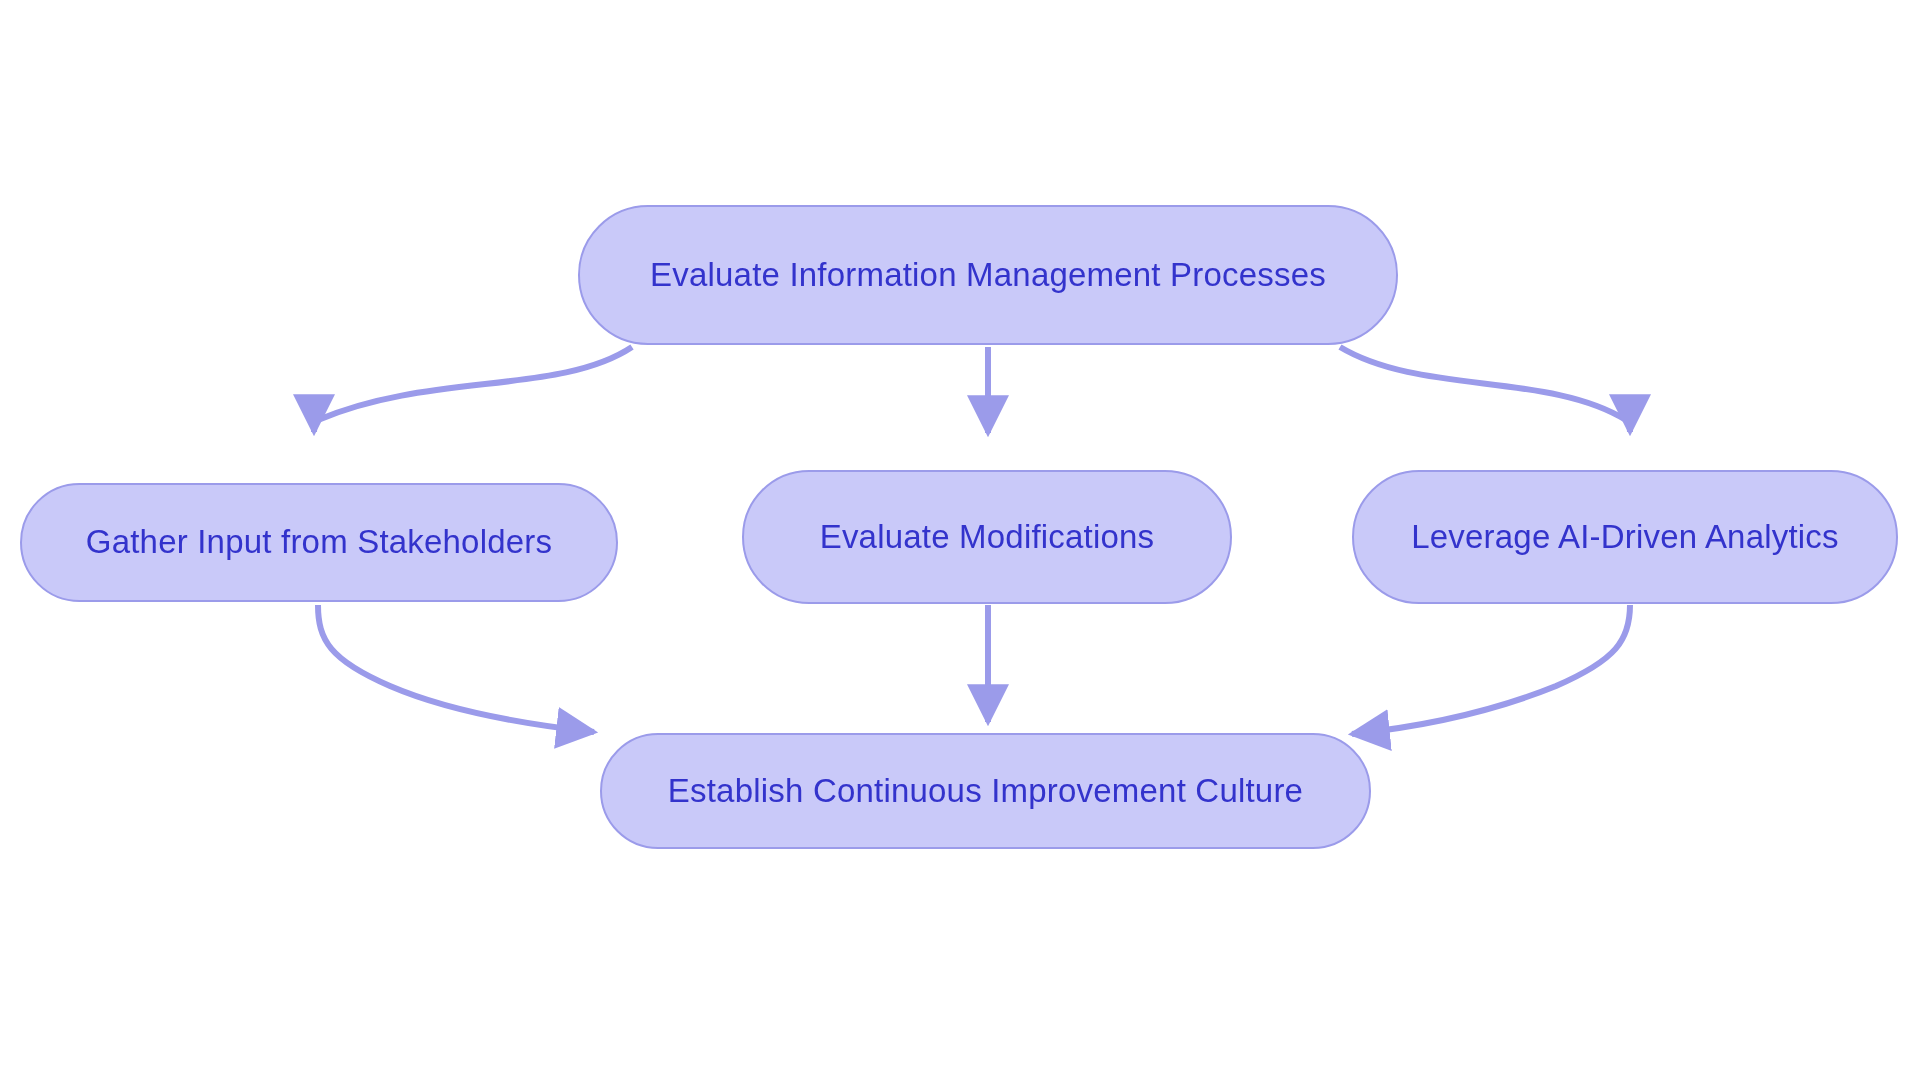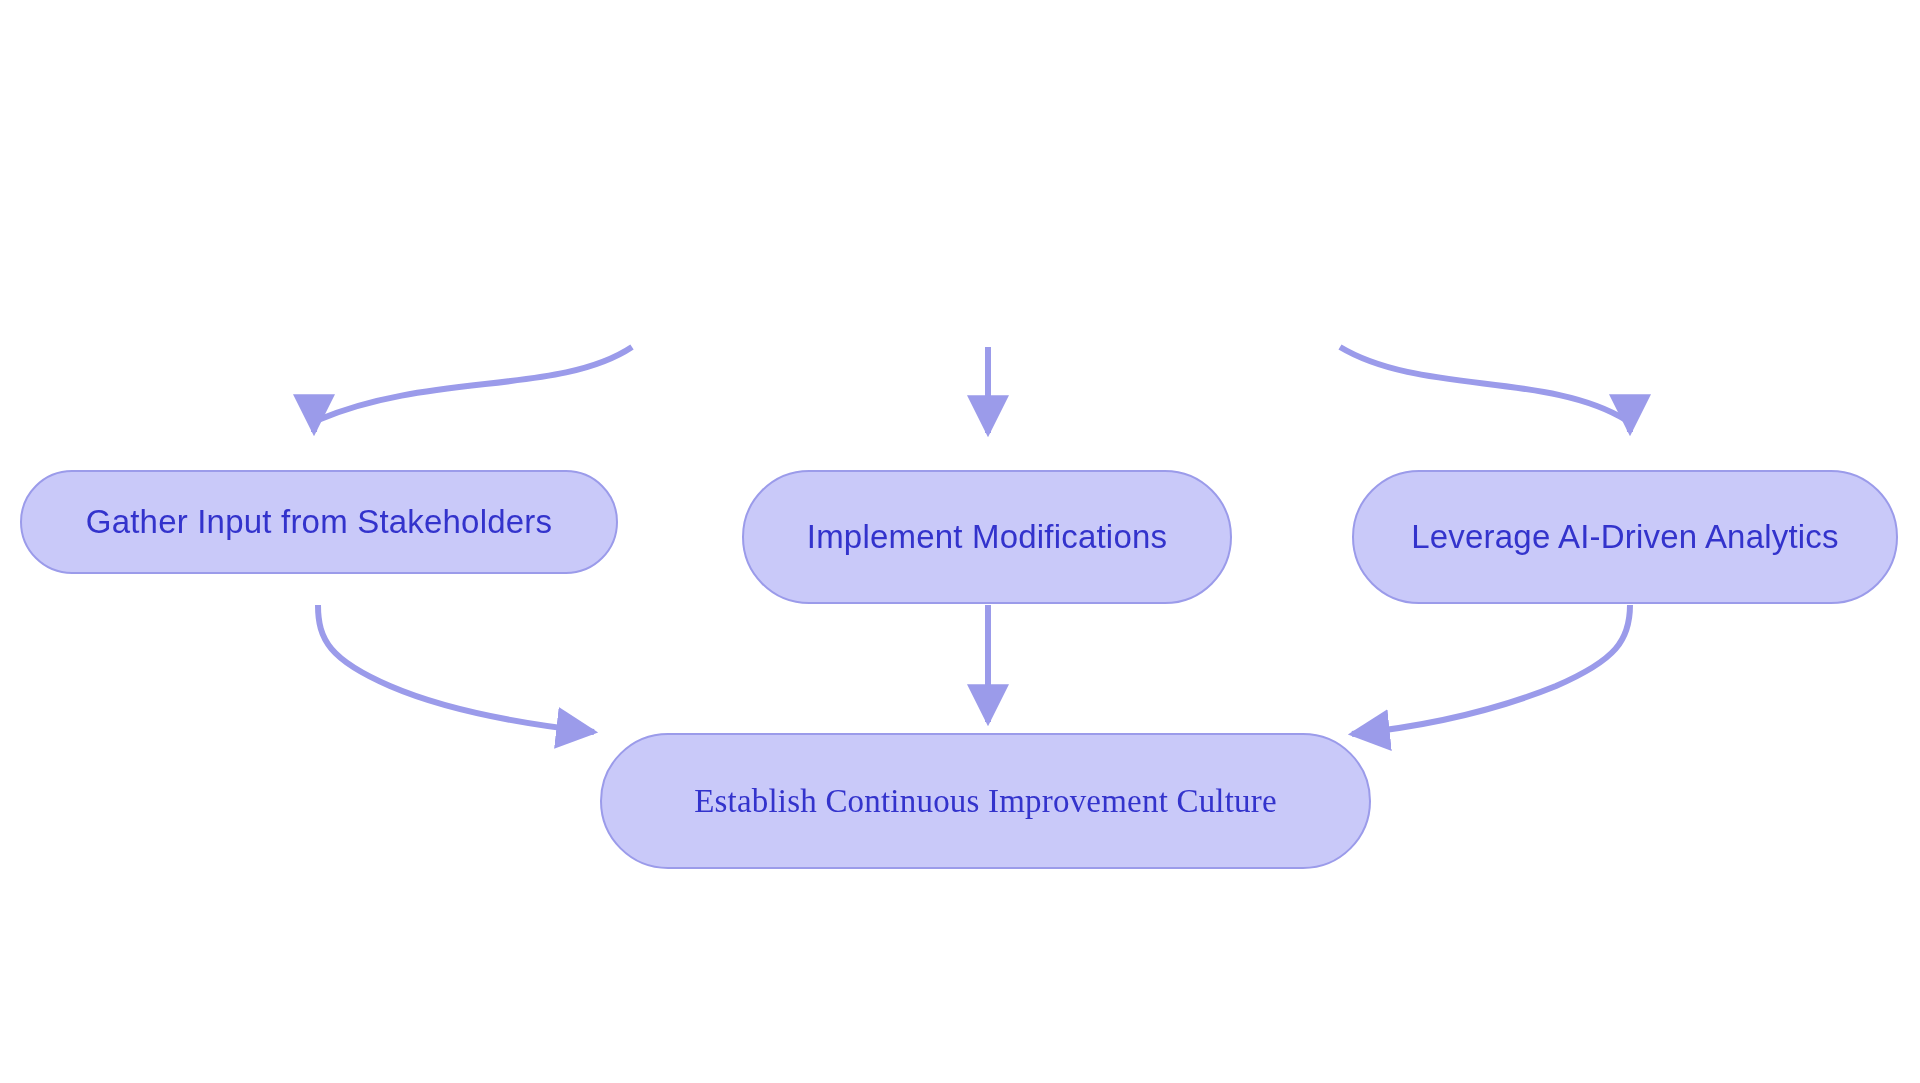--- a/index.html
+++ b/index.html
@@ -43,24 +43,24 @@
     color: #3333cc;
     font-size: 33px;
     font-weight: 400;
     letter-spacing: 0.2px;
     line-height: 1.1;
     white-space: nowrap;
     padding: 0 34px;
   }
   
   #node-evaluate   { left: 578px;  top: 205px; width: 820px; height: 140px; }
-  #node-gather     { left: 20px;   top: 470px; width: 598px; height: 104px; }
+  #node-gather     { left: 20px;   top: 483px; width: 598px; height: 119px; }
   #node-implement  { left: 742px;  top: 470px; width: 490px; height: 134px; }
   #node-leverage   { left: 1352px; top: 470px; width: 546px; height: 134px; text-align: center; }
-  #node-establish  { left: 600px;  top: 733px; width: 771px; height: 136px; font-family: Liberation Serif, serif; }
+  #node-establish  { left: 600px;  top: 733px; width: 771px; height: 116px; }
 </style>
 </head>
 <body>
 
 <div id="canvas">
 
   <svg id="edge-layer" viewBox="0 0 1920 1083" width="1920" height="1083" xmlns="http://www.w3.org/2000/svg">
     <defs>
       <marker id="arrowhead" viewBox="0 0 10 10" refX="9" refY="5" markerWidth="7" markerHeight="7" orient="auto-start-reverse" markerUnits="strokeWidth">
         <path d="M 0 0 L 10 5 L 0 10 z" fill="#9b9bea"></path>
@@ -73,27 +73,30 @@
 
     <path d="M 1340 347 C 1420 395, 1548 372, 1626 420 C 1628 421, 1630 424, 1630 432" fill="none" stroke="#9b9bea" stroke-width="6" marker-end="url(#arrowhead)"></path>
 
     <path d="M 318 605 C 318 640, 330 660, 390 686 C 455 714, 540 726, 594 732" fill="none" stroke="#9b9bea" stroke-width="6" marker-end="url(#arrowhead)"></path>
 
     <path d="M 988 605 L 988 722" fill="none" stroke="#9b9bea" stroke-width="6" marker-end="url(#arrowhead)"></path>
 
     <path d="M 1630 605 C 1630 640, 1616 660, 1556 686 C 1482 716, 1410 728, 1352 734" fill="none" stroke="#9b9bea" stroke-width="6" marker-end="url(#arrowhead)"></path>
   </svg>
 
+  <div class="node" id="node-evaluate">
+    <span class="node-label">Evaluate Information Management Processes</span>
+  </div>
 
   <div class="node" id="node-gather">
     <span class="node-label">Gather Input from Stakeholders</span>
   </div>
 
   <div class="node" id="node-implement">
-    <span class="node-label">Implement Modifications</span>
+    <span class="node-label">Evaluate Modifications</span>
   </div>
 
   <div class="node" id="node-leverage">
     <span class="node-label">Leverage AI-Driven Analytics</span>
   </div>
 
   <div class="node" id="node-establish">
     <span class="node-label">Establish Continuous Improvement Culture</span>
   </div>
 

